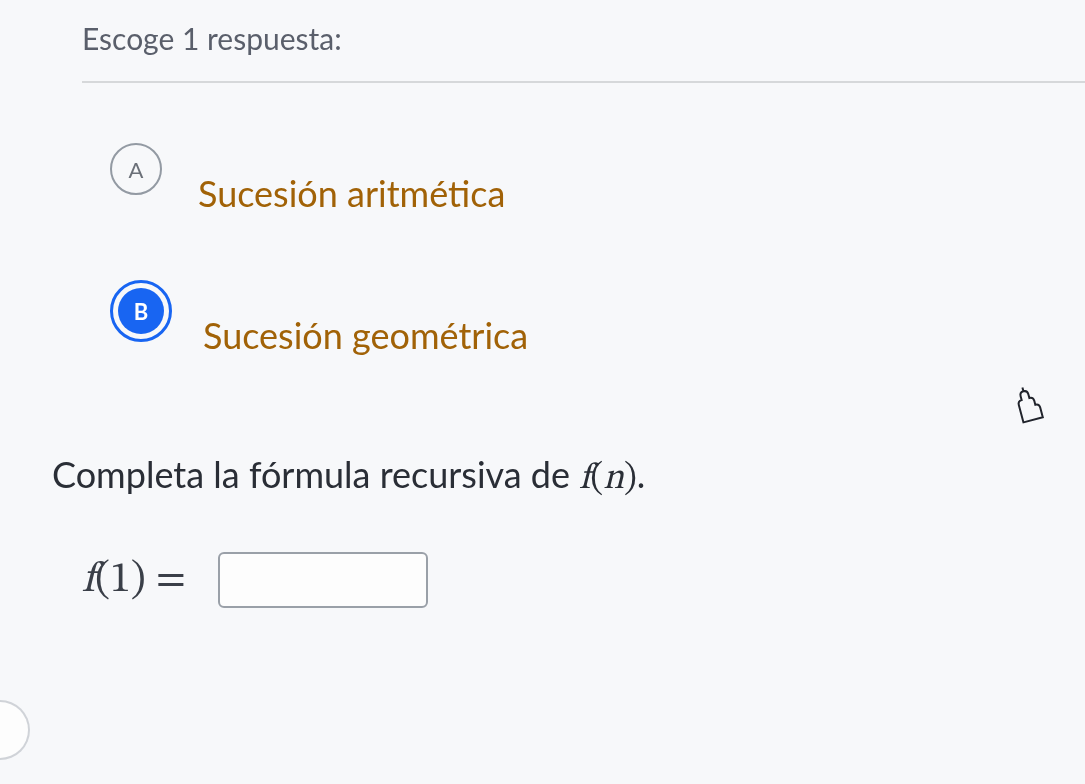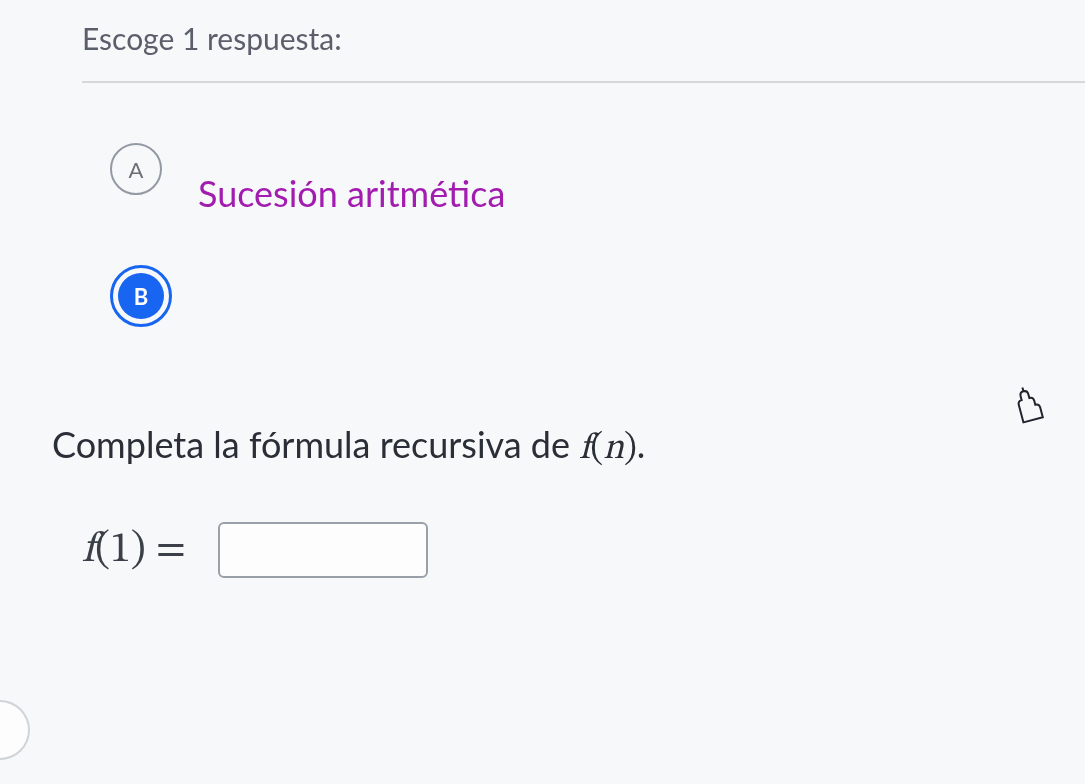--- a/index.html
+++ b/index.html
@@ -72,21 +72,21 @@
       background: #1865f2;
       color: #ffffff;
       display: flex;
       align-items: center;
       justify-content: center;
       font-size: 22px;
       font-weight: 700;
     }
     .option-label {
       font-size: 36px;
-      color: #a21caf;
+      color: #a16207;
       font-weight: 400;
       margin-top: 48px;
     }
     .question-text {
       font-size: 36px;
       color: #2a2e36;
       padding: 45px 0 0 52px;
       font-weight: 400;
     }
     .math-italic {
@@ -191,20 +191,21 @@
 
   <div class="option-row">
     <div class="radio-circle radio-unselected">A</div>
     <div class="option-label">Sucesión aritmética</div>
   </div>
 
   <div class="option-row">
     <div class="radio-selected-outer">
       <div class="radio-selected-inner">B</div>
     </div>
+    <div class="option-label">Sucesión geométrica</div>
   </div>
 
 </div>
 
 <div class="question-text">
   <span>Completa la fórmula recursiva de </span><span class="math-italic">f<span class="paren" style="font-style:normal;">(</span>n<span class="paren" style="font-style:normal;">)</span></span><span>.</span>
 </div>
 
 <div class="formula-section">
 

